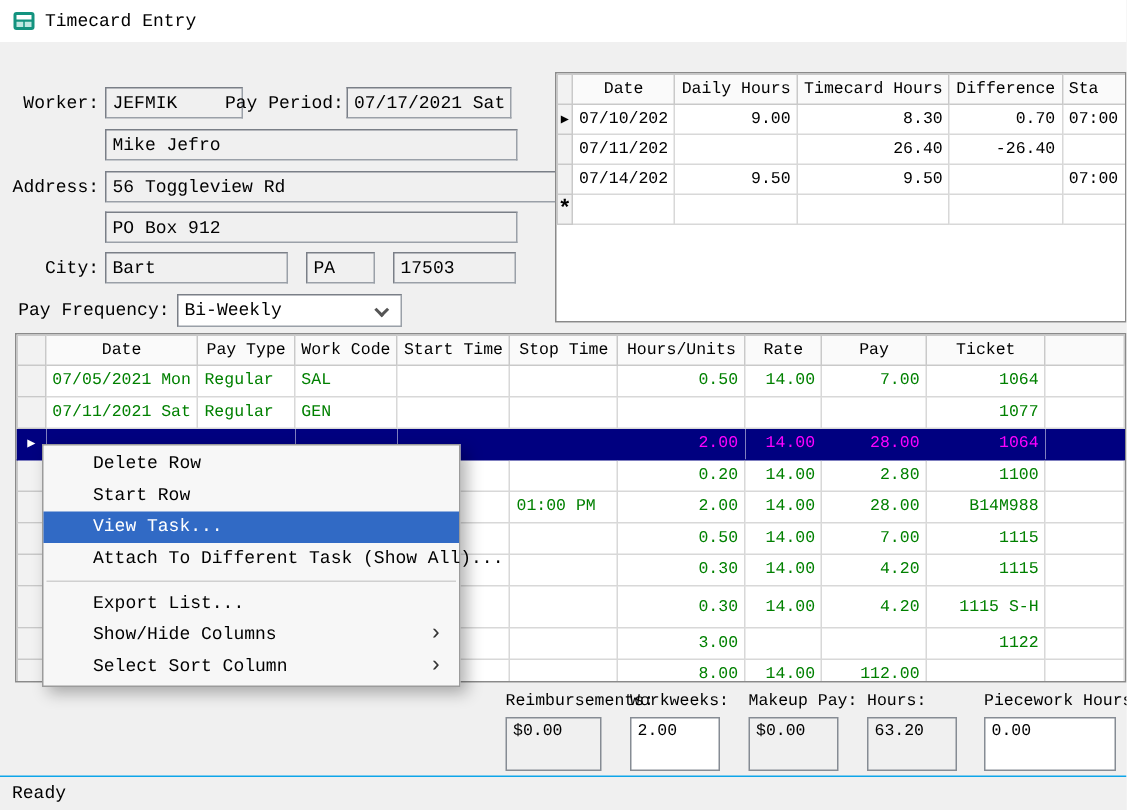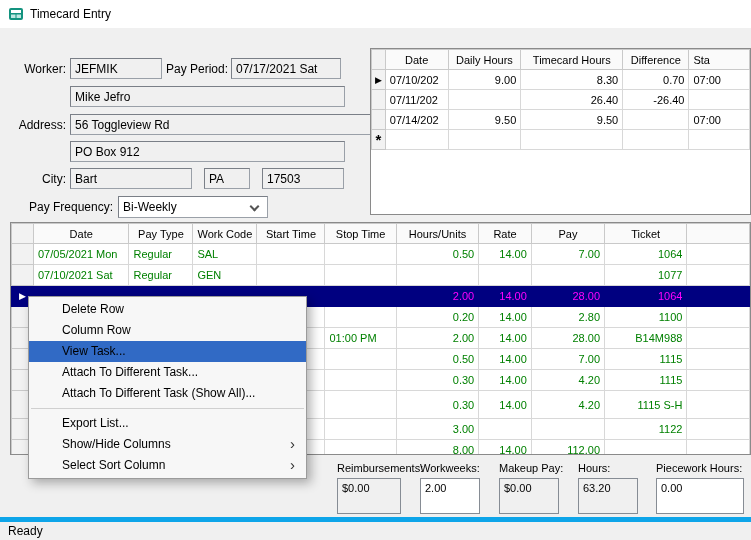--- a/index.html
+++ b/index.html
@@ -1,20 +1,20 @@
 <!DOCTYPE html>
 <html style="--green-text: #008000; --selected-bg: #000080; --selected-text: #ff00ff; --menu-highlight: #316ac5;"><head>
 <meta charset="utf-8">
 <style>
   * { box-sizing: border-box; margin: 0; padding: 0; }
   body { margin: 0; background: #ffffff; }
   #screen {
     position: relative; width: 751px; height: 540px; overflow: hidden;
     background: #f0f0f0; color: #000;
-    font-family: Liberation Sans, sans-serif; font-size: 12px;
+    font-family: Liberation Mono, monospace; font-size: 12px;
   }
   
   .titlebar { position: absolute; left: 0; top: 0; width: 751px; height: 28px;
     background: #ffffff; display: flex; align-items: center; padding-left: 8px; }
   .titlebar .title { margin-left: 6px; font-size: 12px; }
   .menubar { position: absolute; left: 0; top: 28px; width: 751px; height: 20px;
     display: flex; align-items: center; padding-left: 2px; }
   .menu-item { padding: 2px 8px; cursor: default; }
   
   .label { position: absolute; font-size: 12px; white-space: nowrap; }
@@ -42,31 +42,31 @@
   .marker { font-size: 9px; }
   td.star { font-size: 15px; font-weight: bold; }
   #main-grid td { height: 21px; }
   #main-grid tr.tall td { height: 28px; }
   
   .ctxmenu { position: absolute; left: 28px; top: 296px; width: 279px; z-index: 10;
     background: #f7f7f7; border: 1px solid #9b9b9b; padding: 2px 0;
     box-shadow: 4px 4px 10px rgba(0,0,0,0.30); }
   .ctxitem { position: relative; height: 21px; line-height: 21px; padding-left: 33px;
     font-size: 12px; cursor: default; white-space: nowrap; }
-  .ctxitem.hl { background: var(--menu-highlight, #316ac5); color: #000000; }
+  .ctxitem.hl { background: var(--menu-highlight, #316ac5); color: #ffffff; }
   .ctxsep { height: 1px; background: #d0d0d0; margin: 4px 2px; }
   .ctxarrow { position: absolute; right: 11px; top: -1px; font-size: 15px; color: #333; }
   
   .totlabel { position: absolute; font-size: 11px; white-space: nowrap; }
   .totbox { position: absolute; height: 36px; background: #f0f0f0;
     border: 1px solid #868c94; padding: 3px 4px; font-size: 11px; overflow: hidden; }
   .totbox.white { background: #fff; }
   
   .statusbar { position: absolute; left: 0; top: 517px; width: 751px; height: 23px;
-    background: #f0f0f0; border-top: 5px solid #0ea5e9;
+    background: #f0f0f0; border-top: 1px solid #0ea5e9;
     display: flex; align-items: center; padding-left: 8px; }
 </style>
 </head>
 <body>
 
 <div id="screen">
 
   <div class="titlebar">
     <span style="display:inline-flex;">
       <svg width="16" height="16" viewBox="0 0 16 16">
@@ -195,21 +195,21 @@
         <td></td>
         <td></td>
         <td class="num">0.50</td>
         <td class="num">14.00</td>
         <td class="num">7.00</td>
         <td class="num">1064</td>
         <td></td>
       </tr>
       <tr class="green">
         <td class="sel marker"></td>
-        <td>07/10/2021 Sat</td>
+        <td>07/11/2021 Sat</td>
         <td>Regular</td>
         <td>GEN</td>
         <td></td>
         <td></td>
         <td class="num"></td>
         <td class="num"></td>
         <td class="num"></td>
         <td class="num">1077</td>
         <td></td>
       </tr>
@@ -331,23 +331,22 @@
   <div class="totbox" style="left:578px;top:478px;width:60px;">63.20</div>
   <div class="totlabel" style="left:656px;top:462px;">Piecework Hours:</div>
   <div class="totbox white" style="left:656px;top:478px;width:88px;">0.00</div>
 
   <div class="statusbar">
     <span>Ready</span>
   </div>
 
   <div class="ctxmenu">
     <div class="ctxitem">Delete Row</div>
-    <div class="ctxitem">Column Row</div>
+    <div class="ctxitem">Start Row</div>
     <div class="ctxitem hl">View Task...</div>
-    <div class="ctxitem">Attach To Different Task...</div>
     <div class="ctxitem">Attach To Different Task (Show All)...</div>
     <div class="ctxsep"></div>
     <div class="ctxitem">Export List...</div>
     <div class="ctxitem">
       <span>Show/Hide Columns</span>
       <span class="ctxarrow">›</span>
     </div>
     <div class="ctxitem">
       <span>Select Sort Column</span>
       <span class="ctxarrow">›</span>

